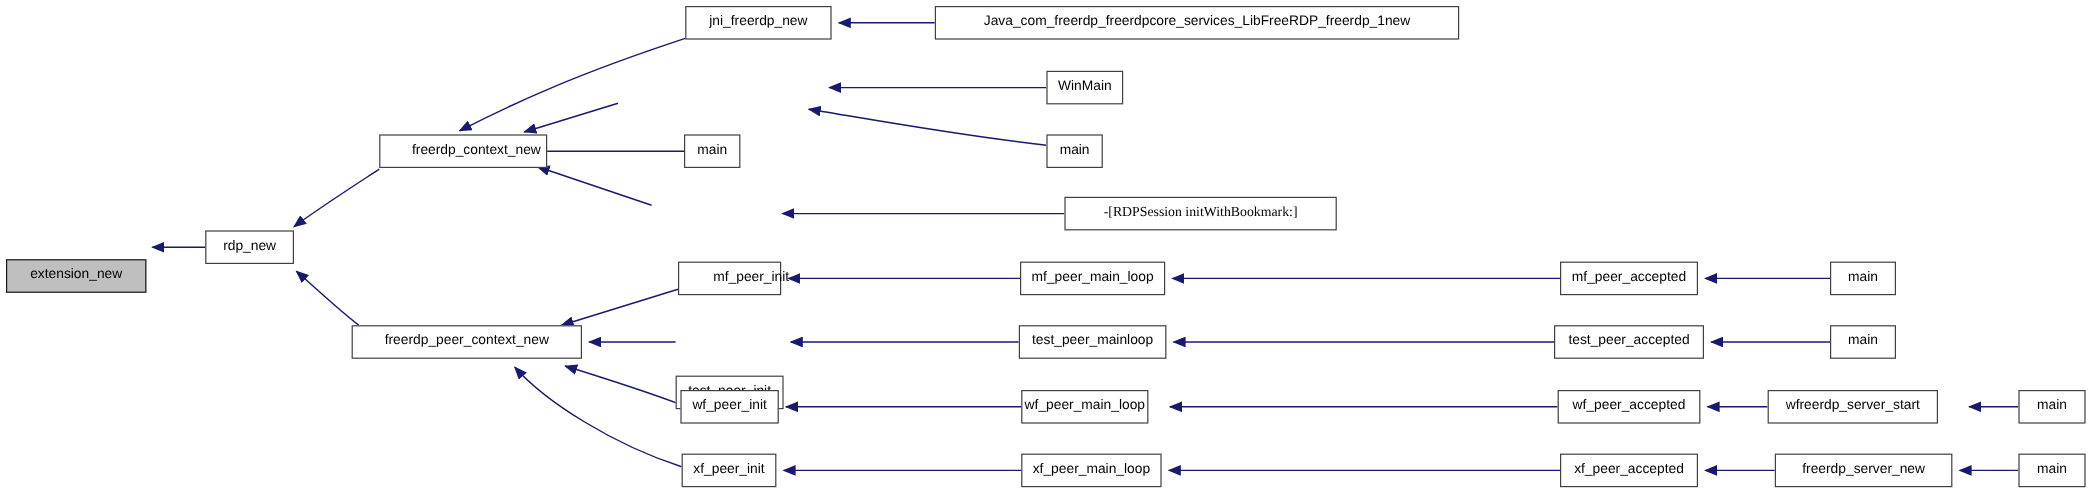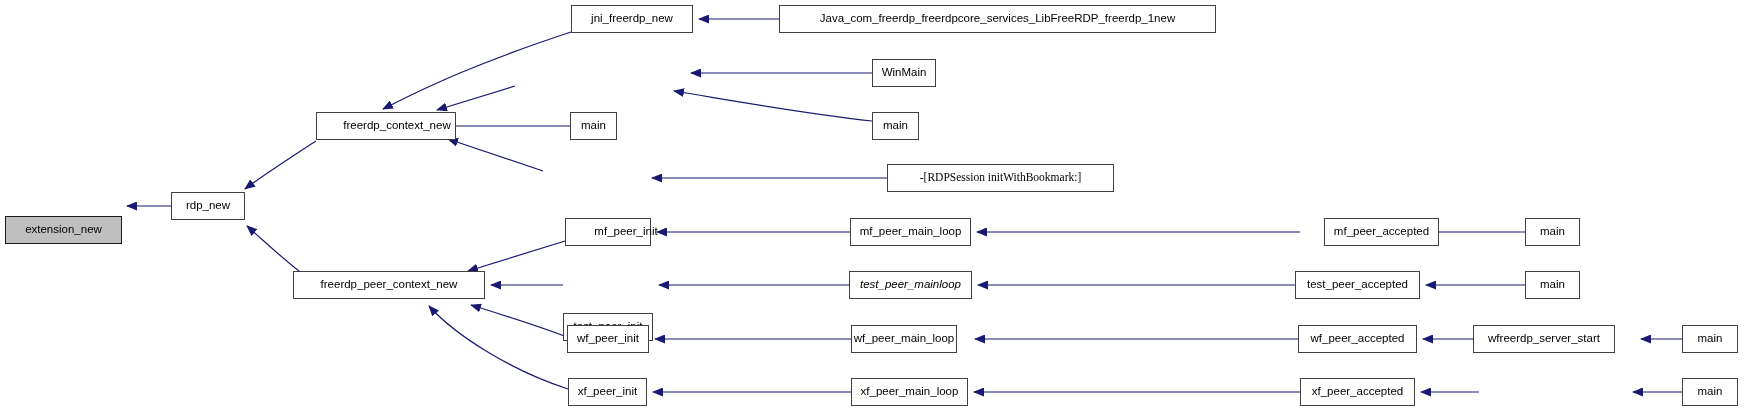--- a/index.html
+++ b/index.html
@@ -65,26 +65,27 @@
       <div class="node" style="left: 872px; top: 59px; width: 64px; height: 28px;">WinMain</div>
       <div class="node" style="left: 570px; top: 112px; width: 47px; height: 28px;">main</div>
       <div class="node" style="left: 872px; top: 112px; width: 47px; height: 28px;">main</div>
       <div class="node" style="left: 887px; top: 164px; width: 227px; height: 28px; font-family: Liberation Serif, serif;">-[RDPSession initWithBookmark:]</div>
       <div class="node" style="left: 293px; top: 271px; width: 192px; height: 28px;">freerdp_peer_context_new</div>
       <div class="node" style="left: 565px; top: 218px; width: 86px; height: 28px; padding-left: 36px;">mf_peer_init</div>
       <div class="node" style="left: 563px; top: 271px; width: 90px; height: 28px; margin-top: 42px;">test_peer_init</div>
       <div class="node" style="left: 567px; top: 325px; width: 82px; height: 28px;">wf_peer_init</div>
       <div class="node" style="left: 568px; top: 378px; width: 79px; height: 28px;">xf_peer_init</div>
       <div class="node" style="left: 850px; top: 218px; width: 121px; height: 28px;">mf_peer_main_loop</div>
-      <div class="node" style="left: 849px; top: 271px; width: 123px; height: 28px; font-style: italic;">test_peer_mainloop</div>
+      <div class="node" style="left: 849px; top: 271px; width: 123px; height: 28px;">test_peer_mainloop</div>
       <div class="node" style="left: 851px; top: 325px; width: 106px; height: 28px;">wf_peer_main_loop</div>
       <div class="node" style="left: 851px; top: 378px; width: 117px; height: 28px; text-align: right;">xf_peer_main_loop</div>
-      <div class="node" style="left: 1300px; top: 218px; width: 115px; height: 28px; margin-left: 24px;">mf_peer_accepted</div>
+      <div class="node" style="left: 1300px; top: 218px; width: 115px; height: 28px;">mf_peer_accepted</div>
       <div class="node" style="left: 1295px; top: 271px; width: 125px; height: 28px;">test_peer_accepted</div>
       <div class="node" style="left: 1298px; top: 325px; width: 119px; height: 28px;">wf_peer_accepted</div>
       <div class="node" style="left: 1300px; top: 378px; width: 115px; height: 28px;">xf_peer_accepted</div>
       <div class="node" style="left: 1525px; top: 218px; width: 55px; height: 28px;">main</div>
       <div class="node" style="left: 1525px; top: 271px; width: 55px; height: 28px;">main</div>
       <div class="node" style="left: 1473px; top: 325px; width: 142px; height: 28px;">wfreerdp_server_start</div>
+      <div class="node" style="left: 1479px; top: 378px; width: 148px; height: 28px;">freerdp_server_new</div>
       <div class="node" style="left: 1682px; top: 325px; width: 56px; height: 28px;">main</div>
       <div class="node" style="left: 1682px; top: 378px; width: 56px; height: 28px;">main</div>
     </div>
 </div>
 
 </body></html>

